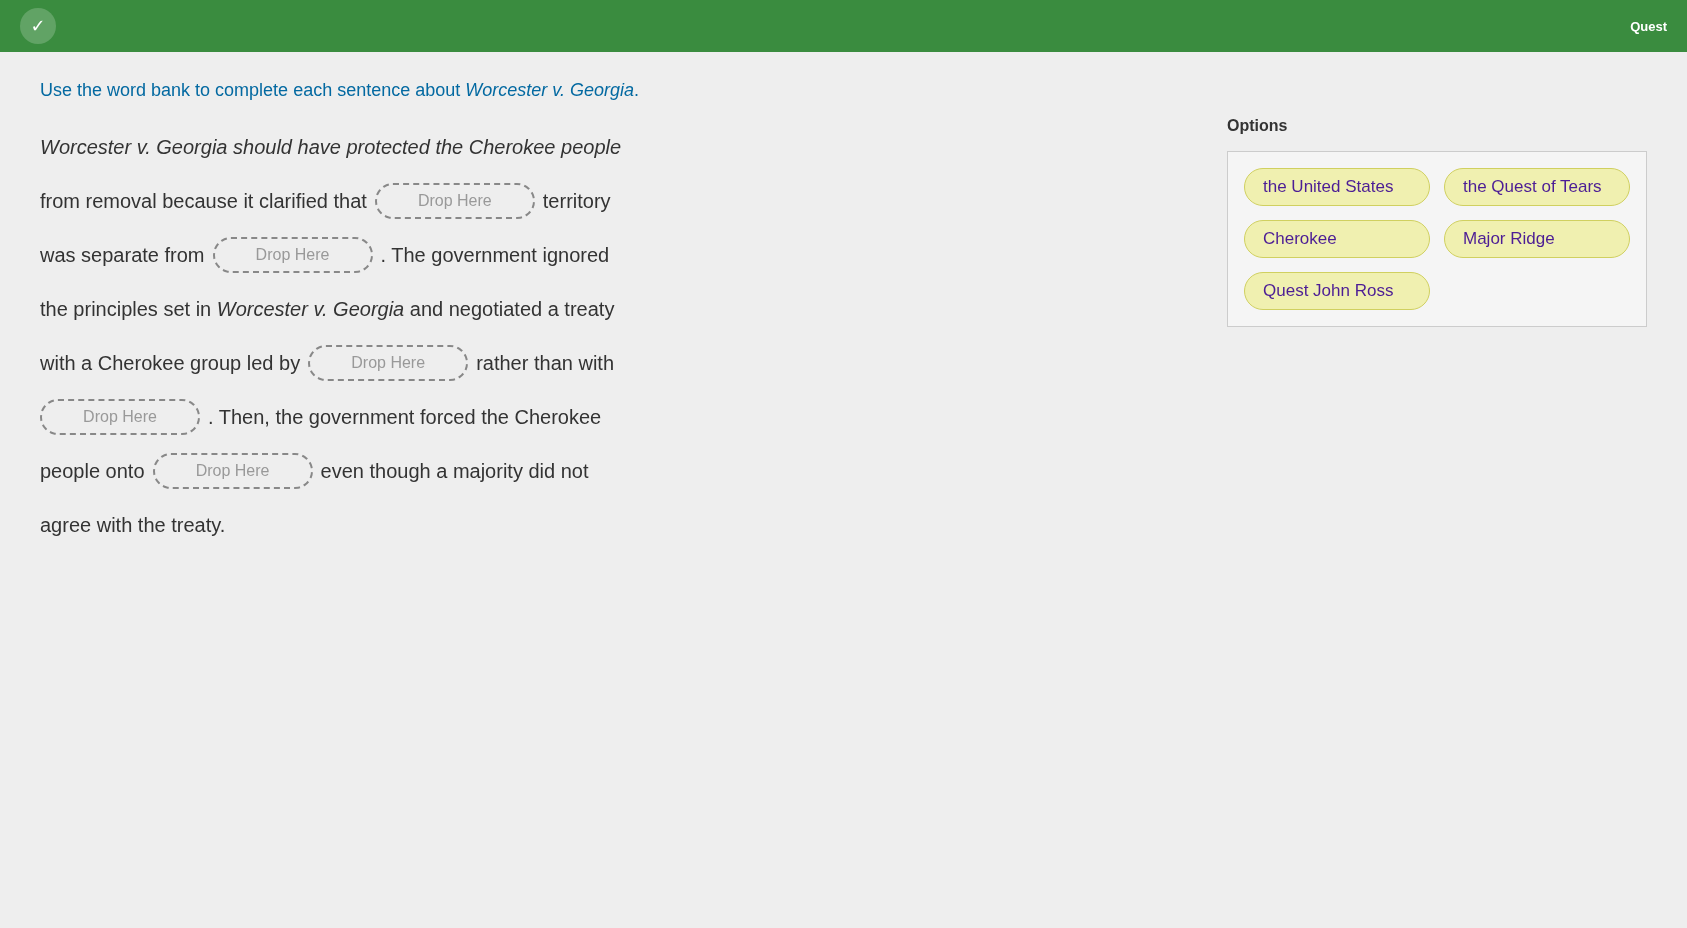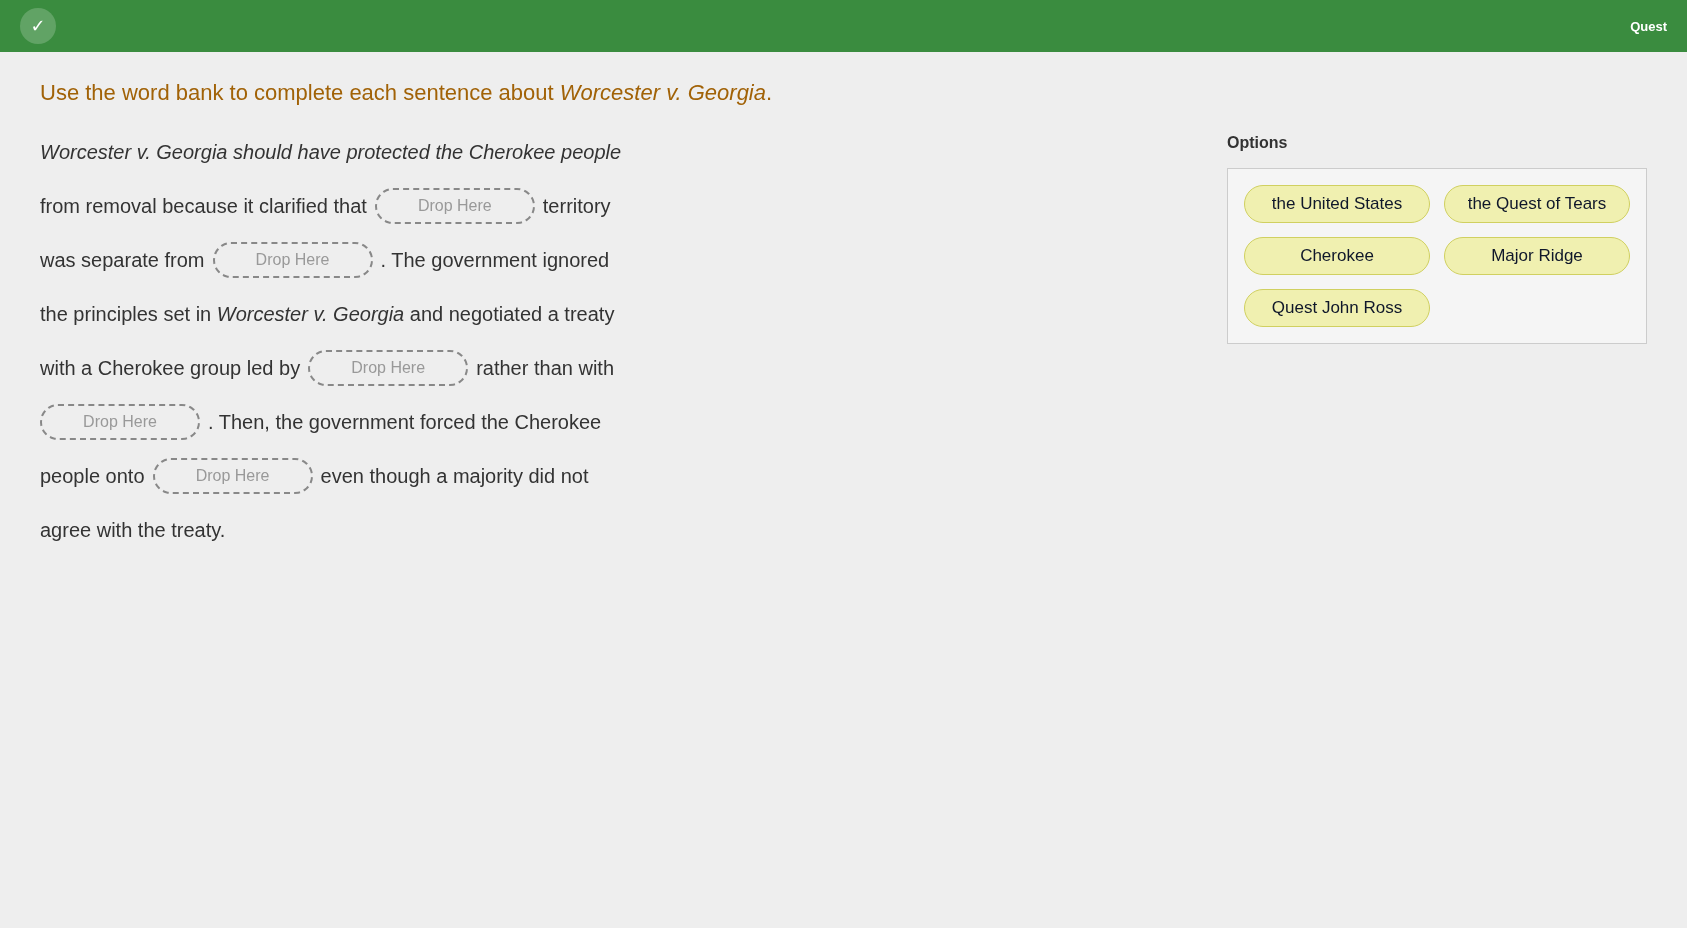--- a/index.html
+++ b/index.html
@@ -55,23 +55,23 @@
       font-weight: 600;
     }
 
     .main-content {
       padding: 28px 40px 20px 40px;
       background-color: #eeeeee;
       min-height: calc(928px - 52px);
     }
 
     .instructions {
-      font-size: 22px;
-      color: #a16207;
-      margin-bottom: 28px;
+      font-size: 18px;
+      color: #0369a1;
+      margin-bottom: 16px;
     }
 
     .instructions em {
       font-style: italic;
     }
 
     .content-area {
       display: flex;
       gap: 40px;
     }
@@ -82,20 +82,21 @@
       color: #333;
       line-height: 1.8;
     }
 
     .sentence-line {
       margin-bottom: 18px;
       display: flex;
       align-items: flex-start;
       flex-wrap: wrap;
       gap: 8px;
+      margin-top: 12px;
     }
 
     .sentence-line em {
       font-style: italic;
     }
 
     .drop-zone {
       display: inline-flex;
       align-items: center;
       justify-content: center;
@@ -130,22 +131,21 @@
       padding: 16px;
       background: #f5f5f5;
     }
 
     .option-chip {
       background-color: #f0f0b0;
       border: 1px solid #d0d060;
       border-radius: 20px;
       padding: 8px 18px;
       font-size: 17px;
-      color: #0f172a;
-      text-align: center;
+      color: #4c1d95;
       cursor: grab;
       display: inline-block;
     }
   </style>
 </head>
 <body>
 
 <div class="header">
   <div class="header-left">
     <div class="header-icon">✓</div>

